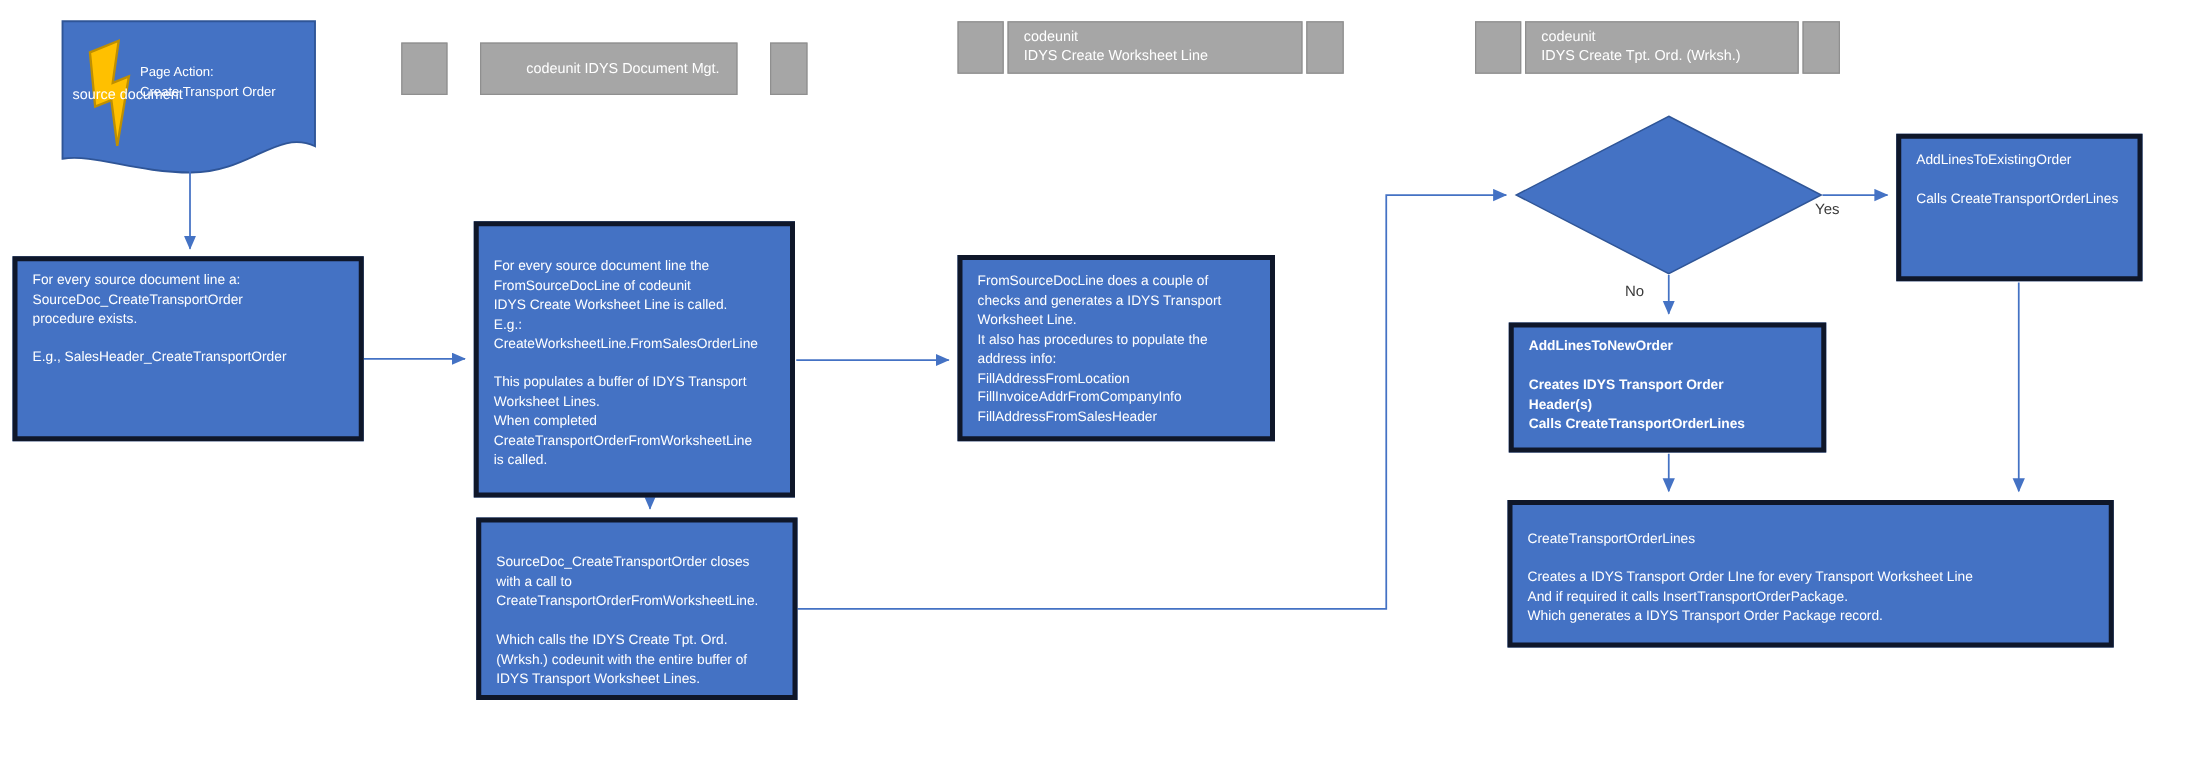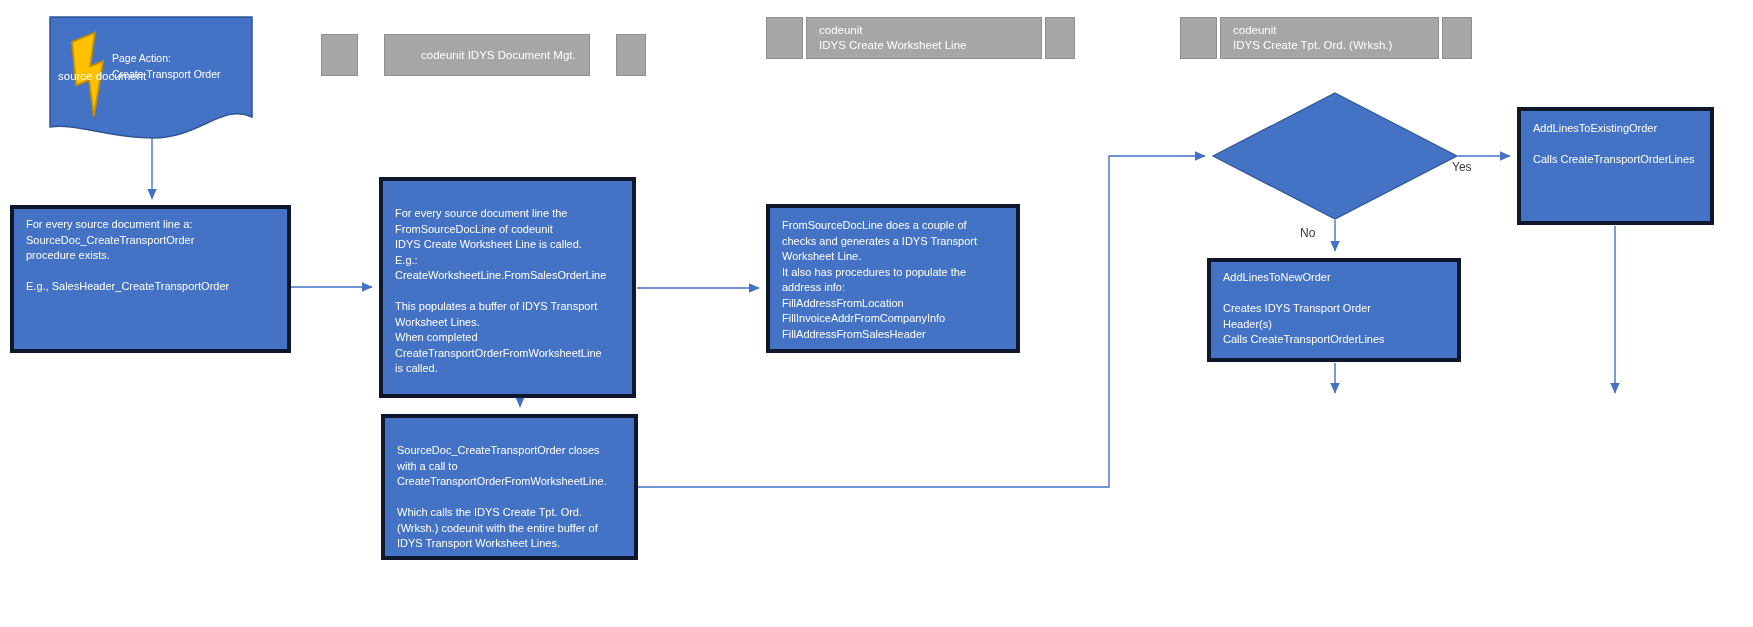--- a/index.html
+++ b/index.html
@@ -6,21 +6,21 @@
   .canvas{position:relative;width:1753px;height:627px;background:#ffffff;overflow:hidden;
           font-family:"Liberation Sans",sans-serif;}
   svg.layer{position:absolute;left:0;top:0;width:1753px;height:627px;}
 
   .box{position:absolute;box-sizing:border-box;background:#4472C4;border:4px solid #0f172a;
        color:#ffffff;white-space:pre-line;font-size:11px;line-height:15.5px;padding:8px 12px;}
   .box.final{padding-top:20px;}
   .box.b2{padding-top:25px;}
   .box.b3{padding-top:10px;}
   .box.yes{padding-top:10px;}
-  .box.no{}
+  .box.no{font-weight:bold;}
 
   .lane{position:absolute;box-sizing:border-box;display:flex;gap:3px;height:42px;}
   .lane .cell{box-sizing:border-box;background:#A6A6A6;border:1px solid #8F8F8F;}
   .lane .end-l{width:37px;}
   .lane .end-r{width:30px;}
   .lane .mid{flex:1;display:flex;flex-direction:column;justify-content:center;
              color:#fff;font-size:11.5px;line-height:15px;white-space:pre-line;padding-left:12px;}
   .lane.pad-big .mid{padding-left:36px;}
 
   .overlay-text{position:absolute;color:#ffffff;white-space:pre-line;}
@@ -125,18 +125,23 @@
   <div class="box yes" style="left:1517px;top:107px;width:197px;height:118px;">AddLinesToExistingOrder
 
 Calls CreateTransportOrderLines</div>
 
   <div class="box no" style="left:1207px;top:258px;width:254px;height:104px;">AddLinesToNewOrder
 
 Creates IDYS Transport Order
 Header(s)
 Calls CreateTransportOrderLines</div>
 
+  <div class="box final" style="left:1206px;top:400px;width:485px;height:118px;">CreateTransportOrderLines
+
+Creates a IDYS Transport Order LIne for every Transport Worksheet Line
+And if required it calls InsertTransportOrderPackage.
+Which generates a IDYS Transport Order Package record.</div>
 
 
   <div class="branch-label yes-label">Yes</div>
   <div class="branch-label no-label">No</div>
 
 </div>
 
 </body></html>

